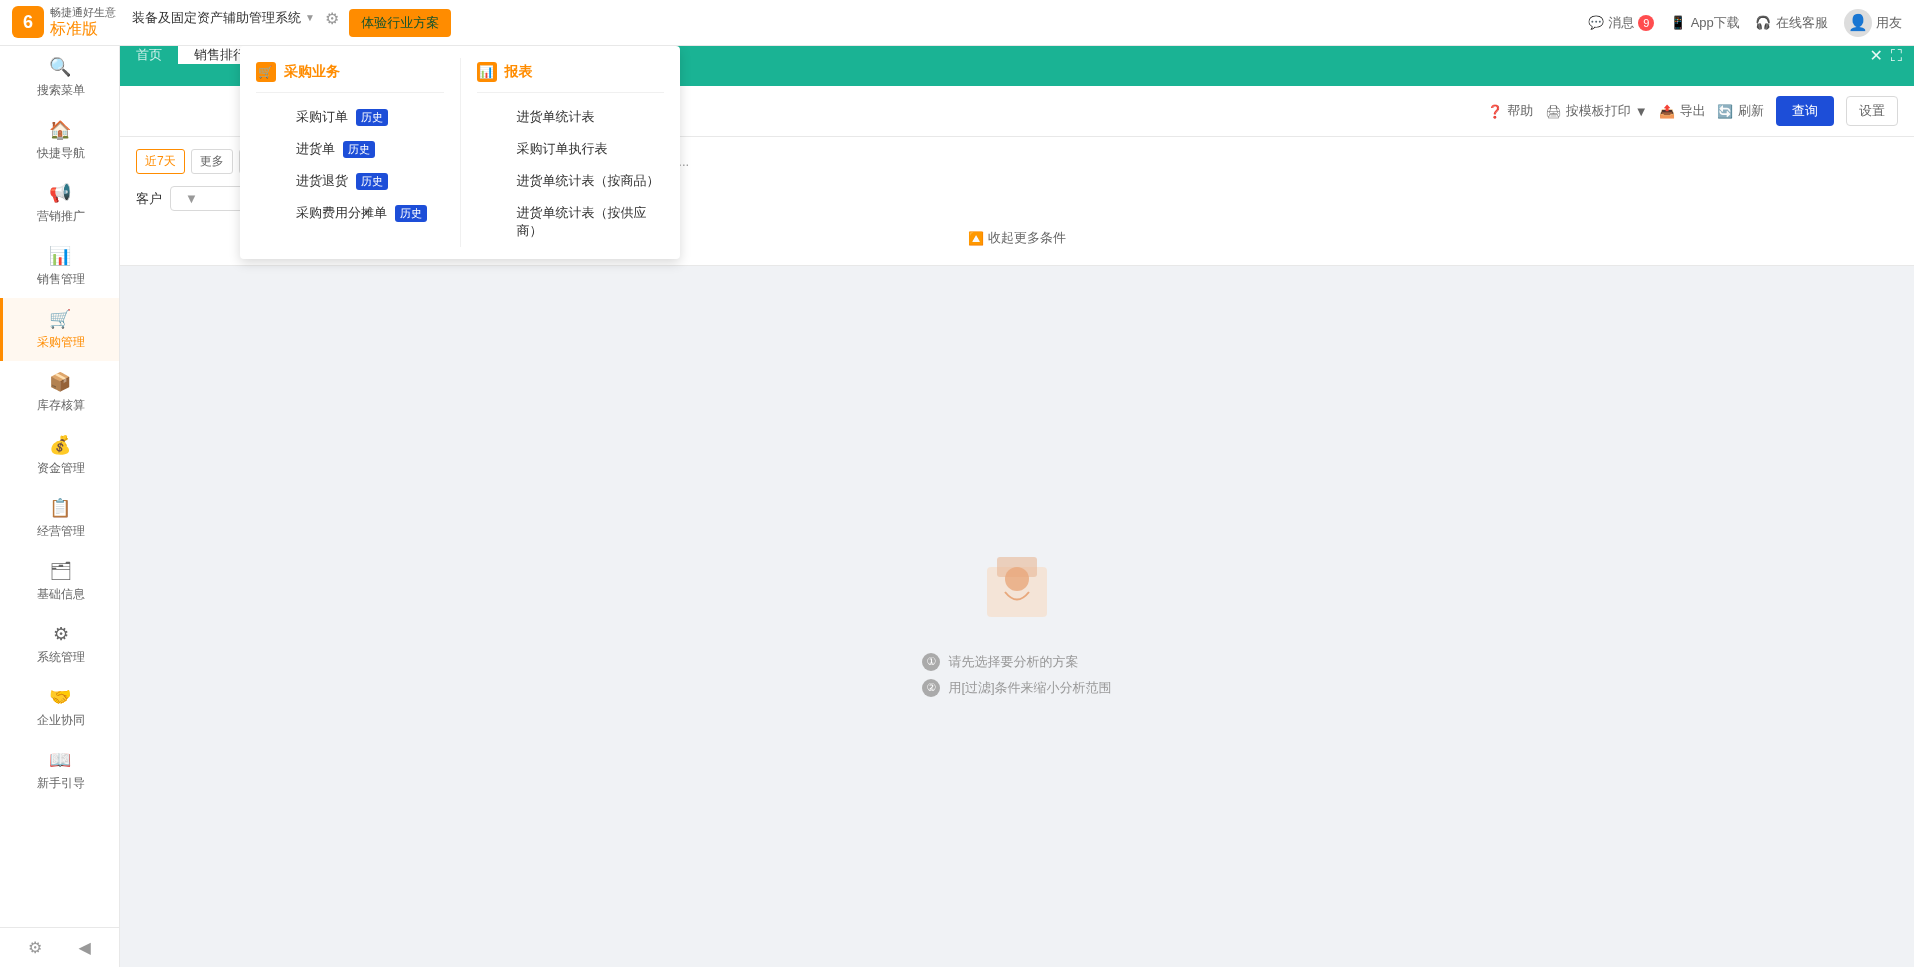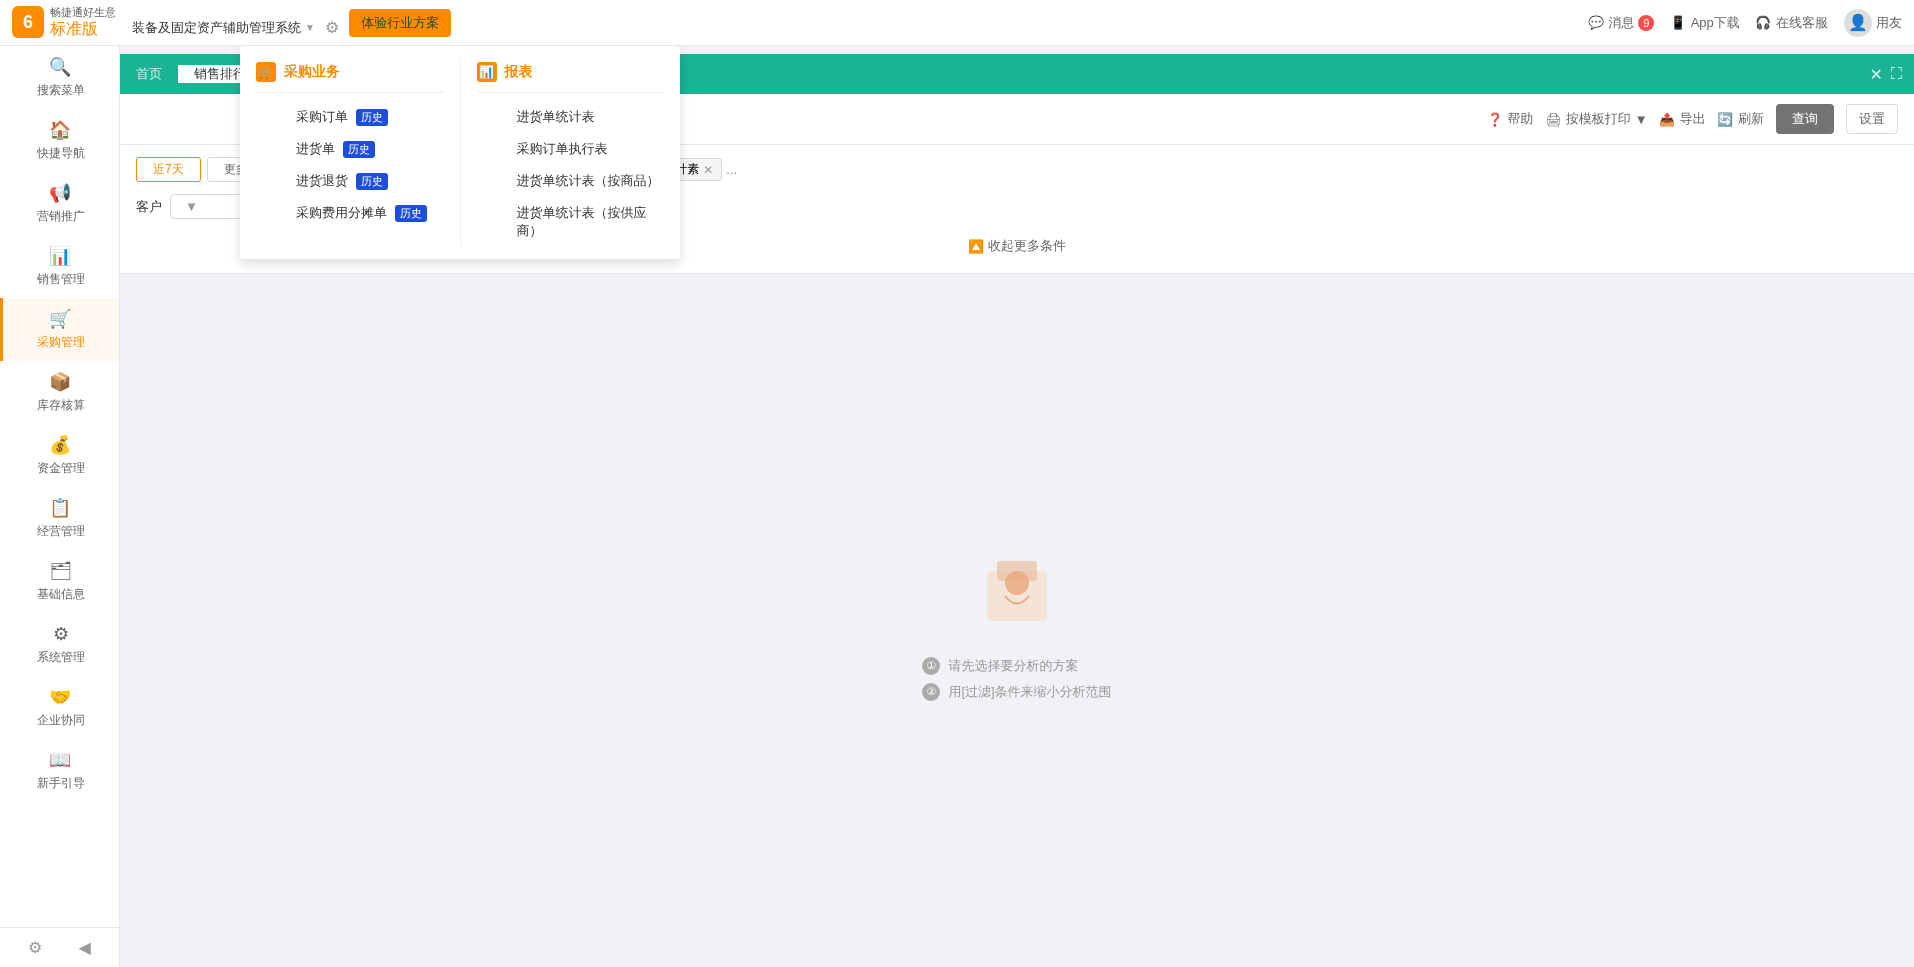--- a/index.html
+++ b/index.html
@@ -28,21 +28,21 @@
       border-radius: 6px;
       display: flex; align-items: center; justify-content: center;
       color: #fff; font-size: 18px; font-weight: bold;
     }
     .logo-text { font-size: 11px; color: #666; line-height: 1.3; }
     .logo-badge { font-size: 16px; color: #ff8c00; }
 
     .header-center {
       flex: 1;
       display: flex;
-      align-items: flex-end;
+      align-items: flex-start;
       gap: 10px;
     }
     .system-title {
       font-size: 13px;
       color: #333;
       cursor: pointer;
       display: flex;
       align-items: center;
       gap: 4px;
     }
@@ -141,23 +141,22 @@
       flex-direction: column;
       overflow: hidden;
       position: relative;
     }
 
     
     .tab-bar {
       height: 40px;
       background: #1ab394;
       display: flex;
-      align-items: center;
+      align-items: flex-start;
       flex-shrink: 0;
-      margin-top: 8px;
     }
     .tab {
       display: flex;
       align-items: center;
       padding: 0 16px;
       color: rgba(255,255,255,0.8);
       font-size: 13px;
       cursor: pointer;
       gap: 6px;
     }
@@ -203,21 +202,21 @@
     }
     .toolbar-btn {
       display: flex;
       align-items: center;
       gap: 4px;
       color: #666;
       font-size: 13px;
       cursor: pointer;
     }
     .toolbar-btn.primary {
-      background: #737373;
+      background: #1d4ed8;
       color: #fff;
       border: none;
       border-radius: 4px;
       padding: 6px 16px;
       cursor: pointer;
     }
     .toolbar-btn.secondary {
       background: #fff;
       color: #666;
       border: 1px solid #d9d9d9;
@@ -288,21 +287,21 @@
     }
     .filter-tag .tag-close { cursor: pointer; color: #999; }
     .date-range {
       display: flex;
       align-items: center;
       gap: 6px;
     }
     .date-btn {
       border: 1px solid #d9d9d9;
       border-radius: 3px;
-      padding: 3px 16px;
+      padding: 3px 8px;
       font-size: 12px;
       cursor: pointer;
       background: #fff;
       color: #666;
     }
     .date-btn.active {
       border-color: #ff8c00;
       color: #ff8c00;
     }
     .ellipsis { color: #999; cursor: pointer; }

